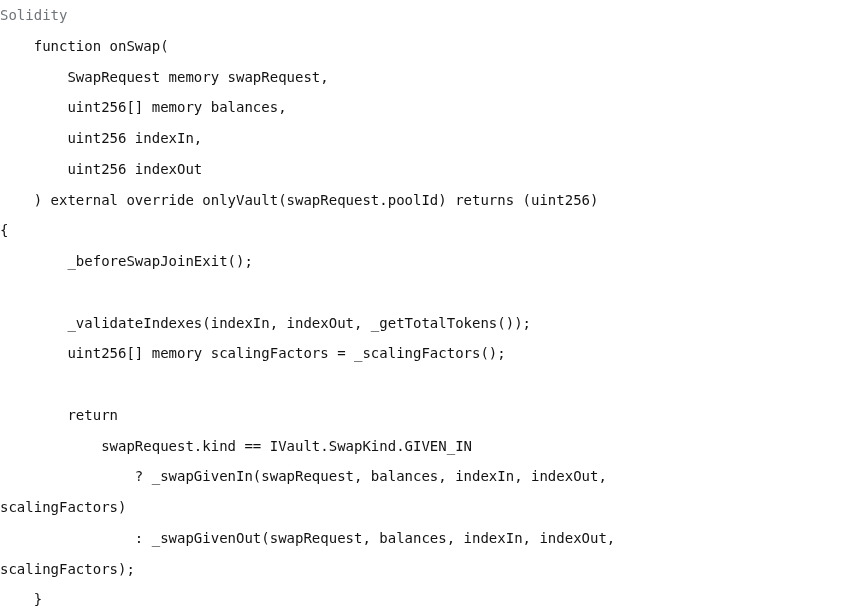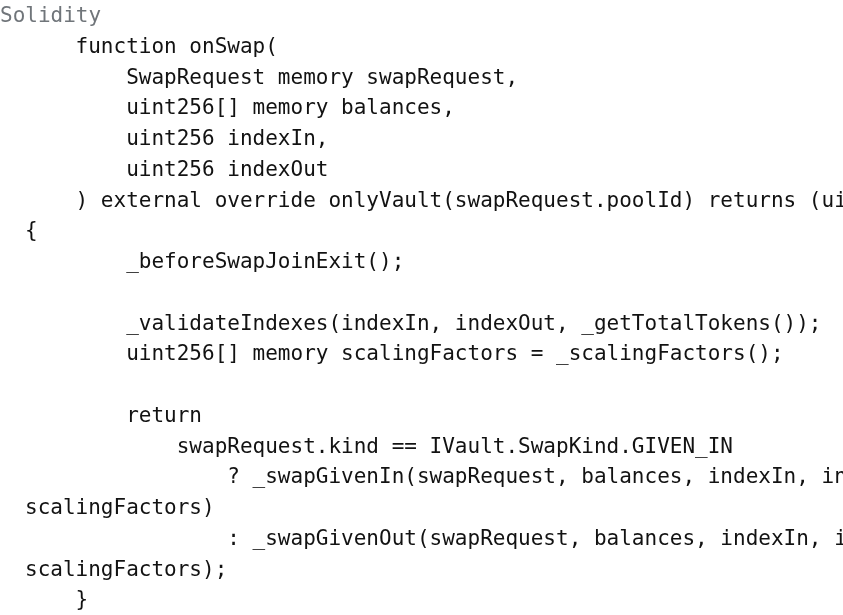--- a/index.html
+++ b/index.html
@@ -10,37 +10,36 @@
     width: 843px;
     height: 615px;
     background: var(--bg, #ffffff);
     overflow: hidden;
   }
   .code-snippet {
     width: 843px;
     height: 615px;
     box-sizing: border-box;
     font-family: "DejaVu Sans Mono", "Liberation Mono", monospace;
-    font-size: 21px;
+    font-size: 14px;
     line-height: 30.75px;
     font-weight: 400;
     letter-spacing: 0;
   }
   .language-label {
     color: var(--label-color, #70757a);
     white-space: pre;
     height: 30.75px;
   }
   .code-text {
     display: block;
     color: var(--text-color, #121212);
     white-space: pre;
     margin: 0;
     font: inherit;
-    padding-left: 25px;
   }
 </style>
 </head>
 <body style="--bg: #ffffff; --label-color: #70757a; --text-color: #121212;">
 
 <div class="code-snippet">
   <div class="language-label">Solidity</div>
   <code class="code-text">    function onSwap(
         SwapRequest memory swapRequest,
         uint256[] memory balances,

